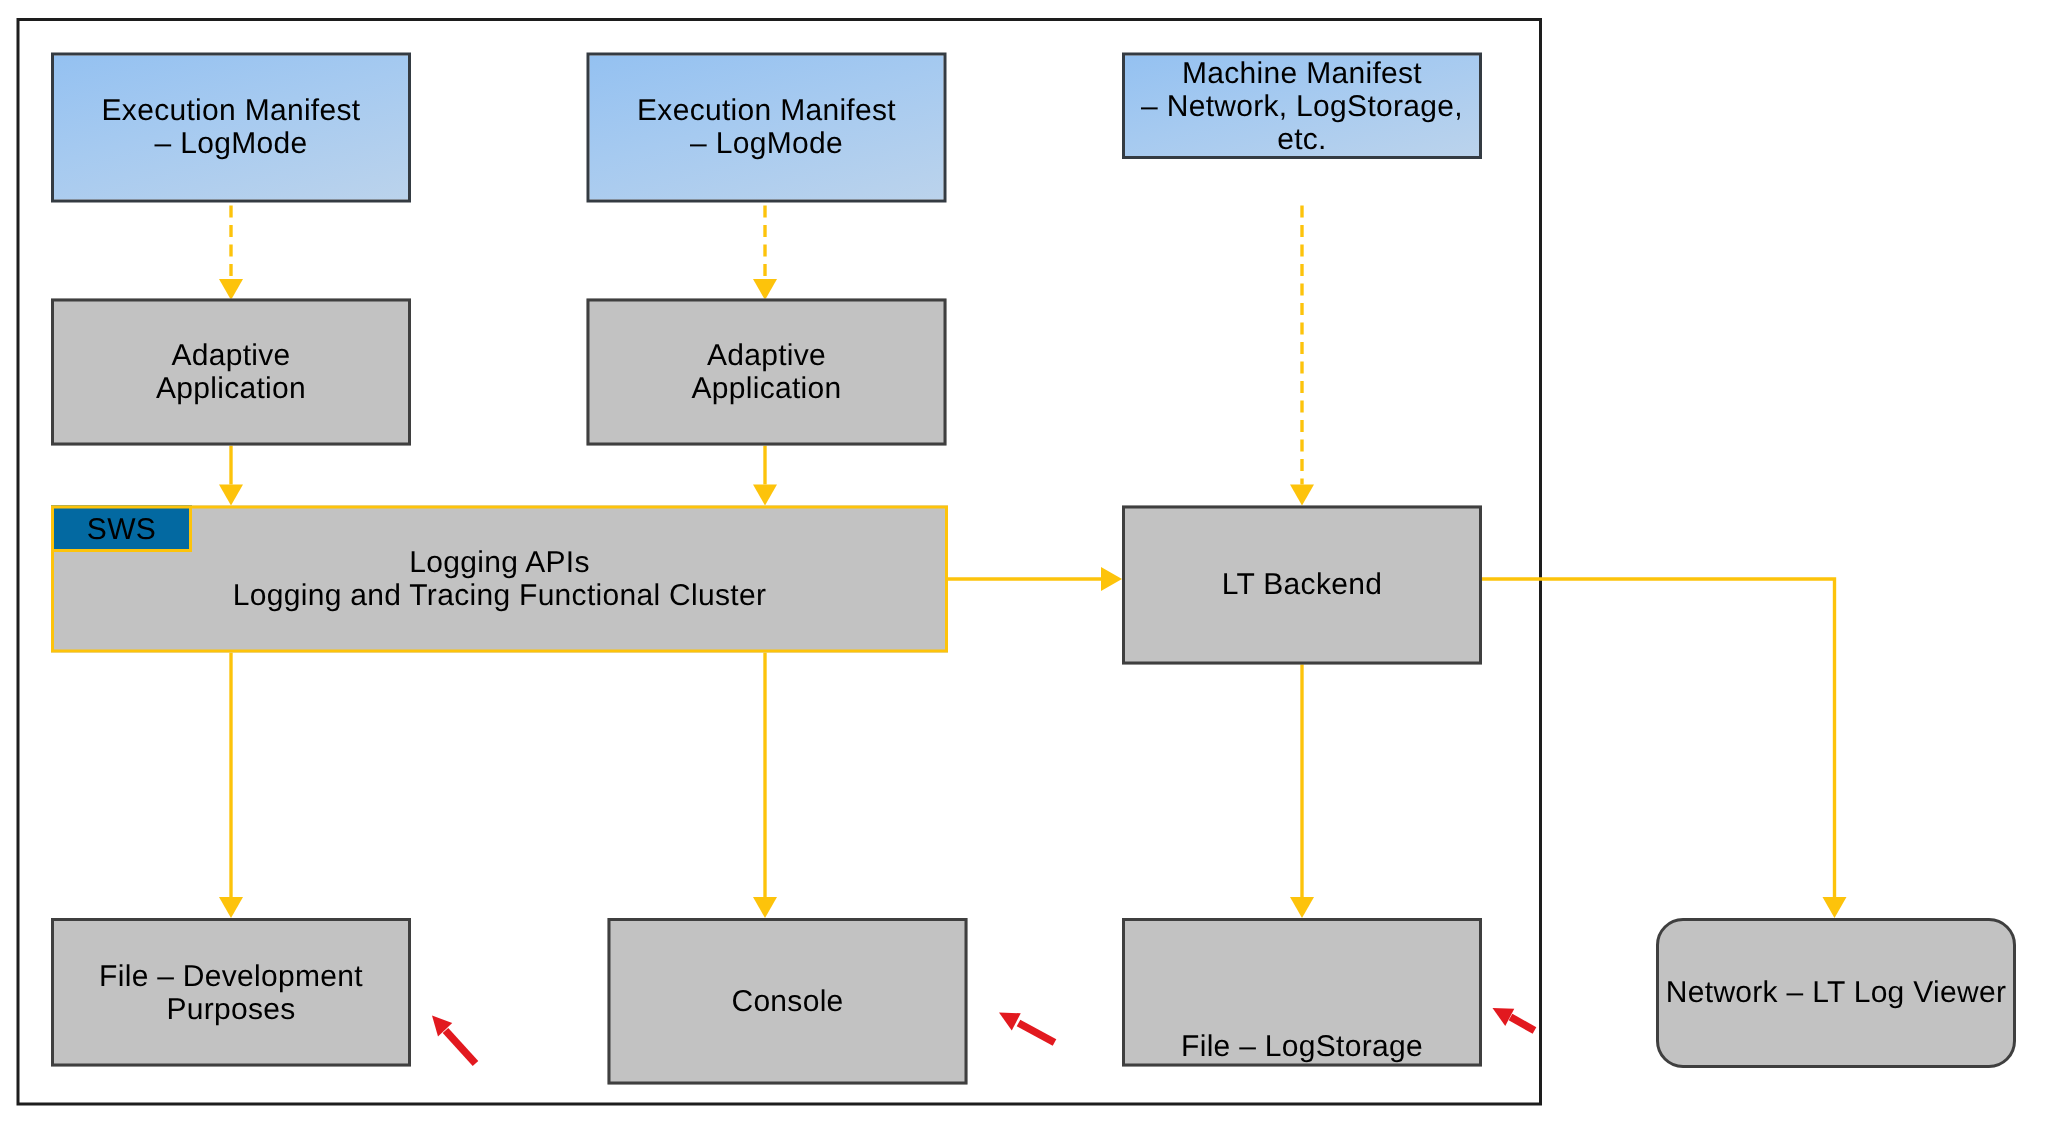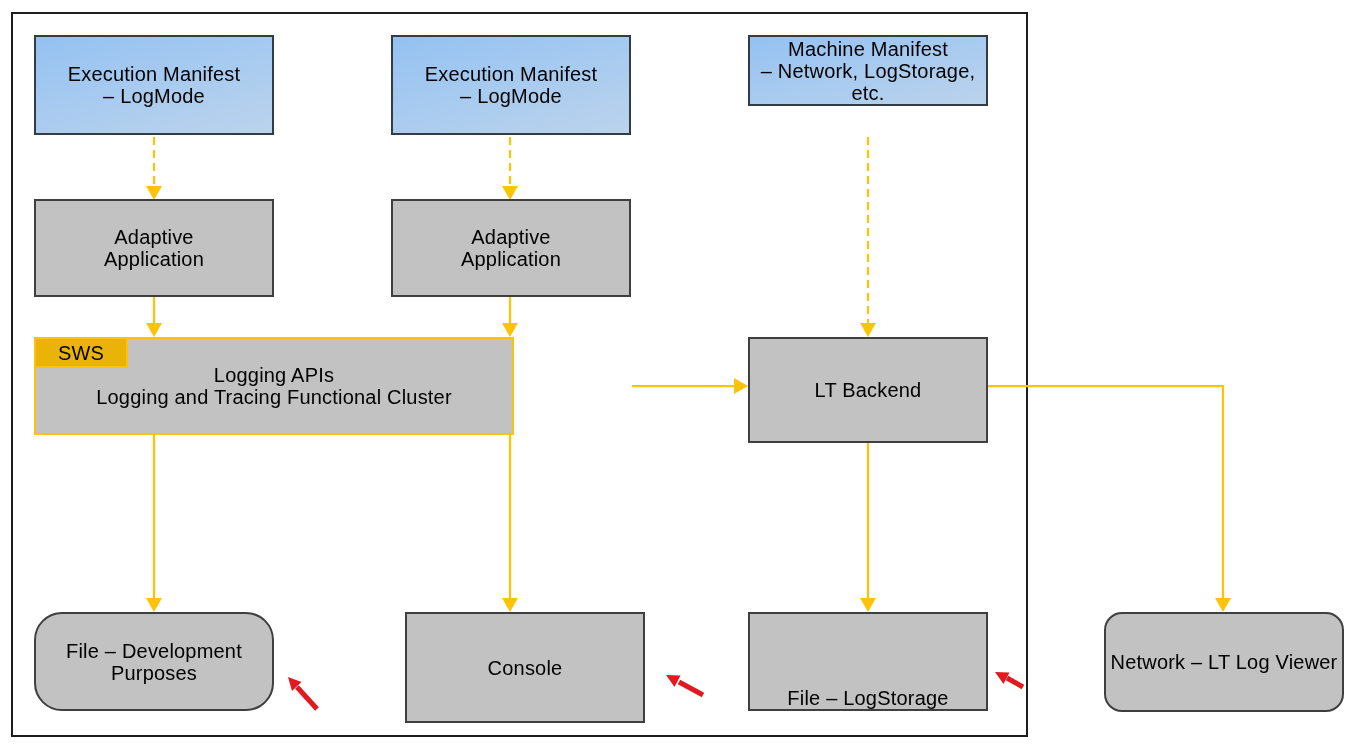--- a/index.html
+++ b/index.html
@@ -50,21 +50,21 @@
   }
   .node.gray {
     background: #c2c2c2;
   }
   .node.yellow-border {
     border: 2px solid #fdc30b;
   }
   .sws-tab {
     position: absolute;
     box-sizing: border-box;
-    background: #eab308;
+    background: #0369a1;
     border: 2px solid #fdc30b;
     display: flex;
     align-items: center;
     justify-content: center;
     z-index: 4;
   }
   .yellow-stroke { stroke: #fdc30b; stroke-width: 2.25; fill: none; }
   .yellow-dash   { stroke-dasharray: 8 5; }
   .yellow-fill   { fill: #fdc30b; stroke: none; }
   .red-stroke    { stroke: #e2191f; stroke-width: 5; fill: none; }
@@ -163,34 +163,34 @@
   <div class="node gray" style="left:34px; top:199px; width:240px; height:98px;">
     <span class="node-label">Adaptive
 Application</span>
   </div>
 
   <div class="node gray" style="left:391px; top:199px; width:240px; height:98px;">
     <span class="node-label">Adaptive
 Application</span>
   </div>
 
-  <div class="node gray yellow-border" style="left:34px; top:337px; width:480px; height:98px;">
+  <div class="node gray yellow-border" style="left:34px; top:337px; width:598px; height:98px;">
     <span class="node-label">Logging APIs
 Logging and Tracing Functional Cluster</span>
   </div>
 
   <div class="sws-tab" style="left:34px; top:337px; width:94px; height:31px;">
     <span class="node-label">SWS</span>
   </div>
 
   <div class="node gray" style="left:748px; top:337px; width:240px; height:106px;">
     <span class="node-label">LT Backend</span>
   </div>
 
-  <div class="node gray" style="left:34px; top:612px; width:240px; height:99px;border-radius:28px;">
+  <div class="node gray" style="left:34px; top:612px; width:240px; height:99px;">
     <span class="node-label">File – Development Purposes</span>
   </div>
 
   <div class="node gray" style="left:405px; top:612px; width:240px; height:111px;">
     <span class="node-label">Console</span>
   </div>
 
   <div class="node gray" style="left:748px; top:612px; width:240px; height:99px;align-items:flex-end;">
     <span class="node-label">File – LogStorage</span>
   </div>

